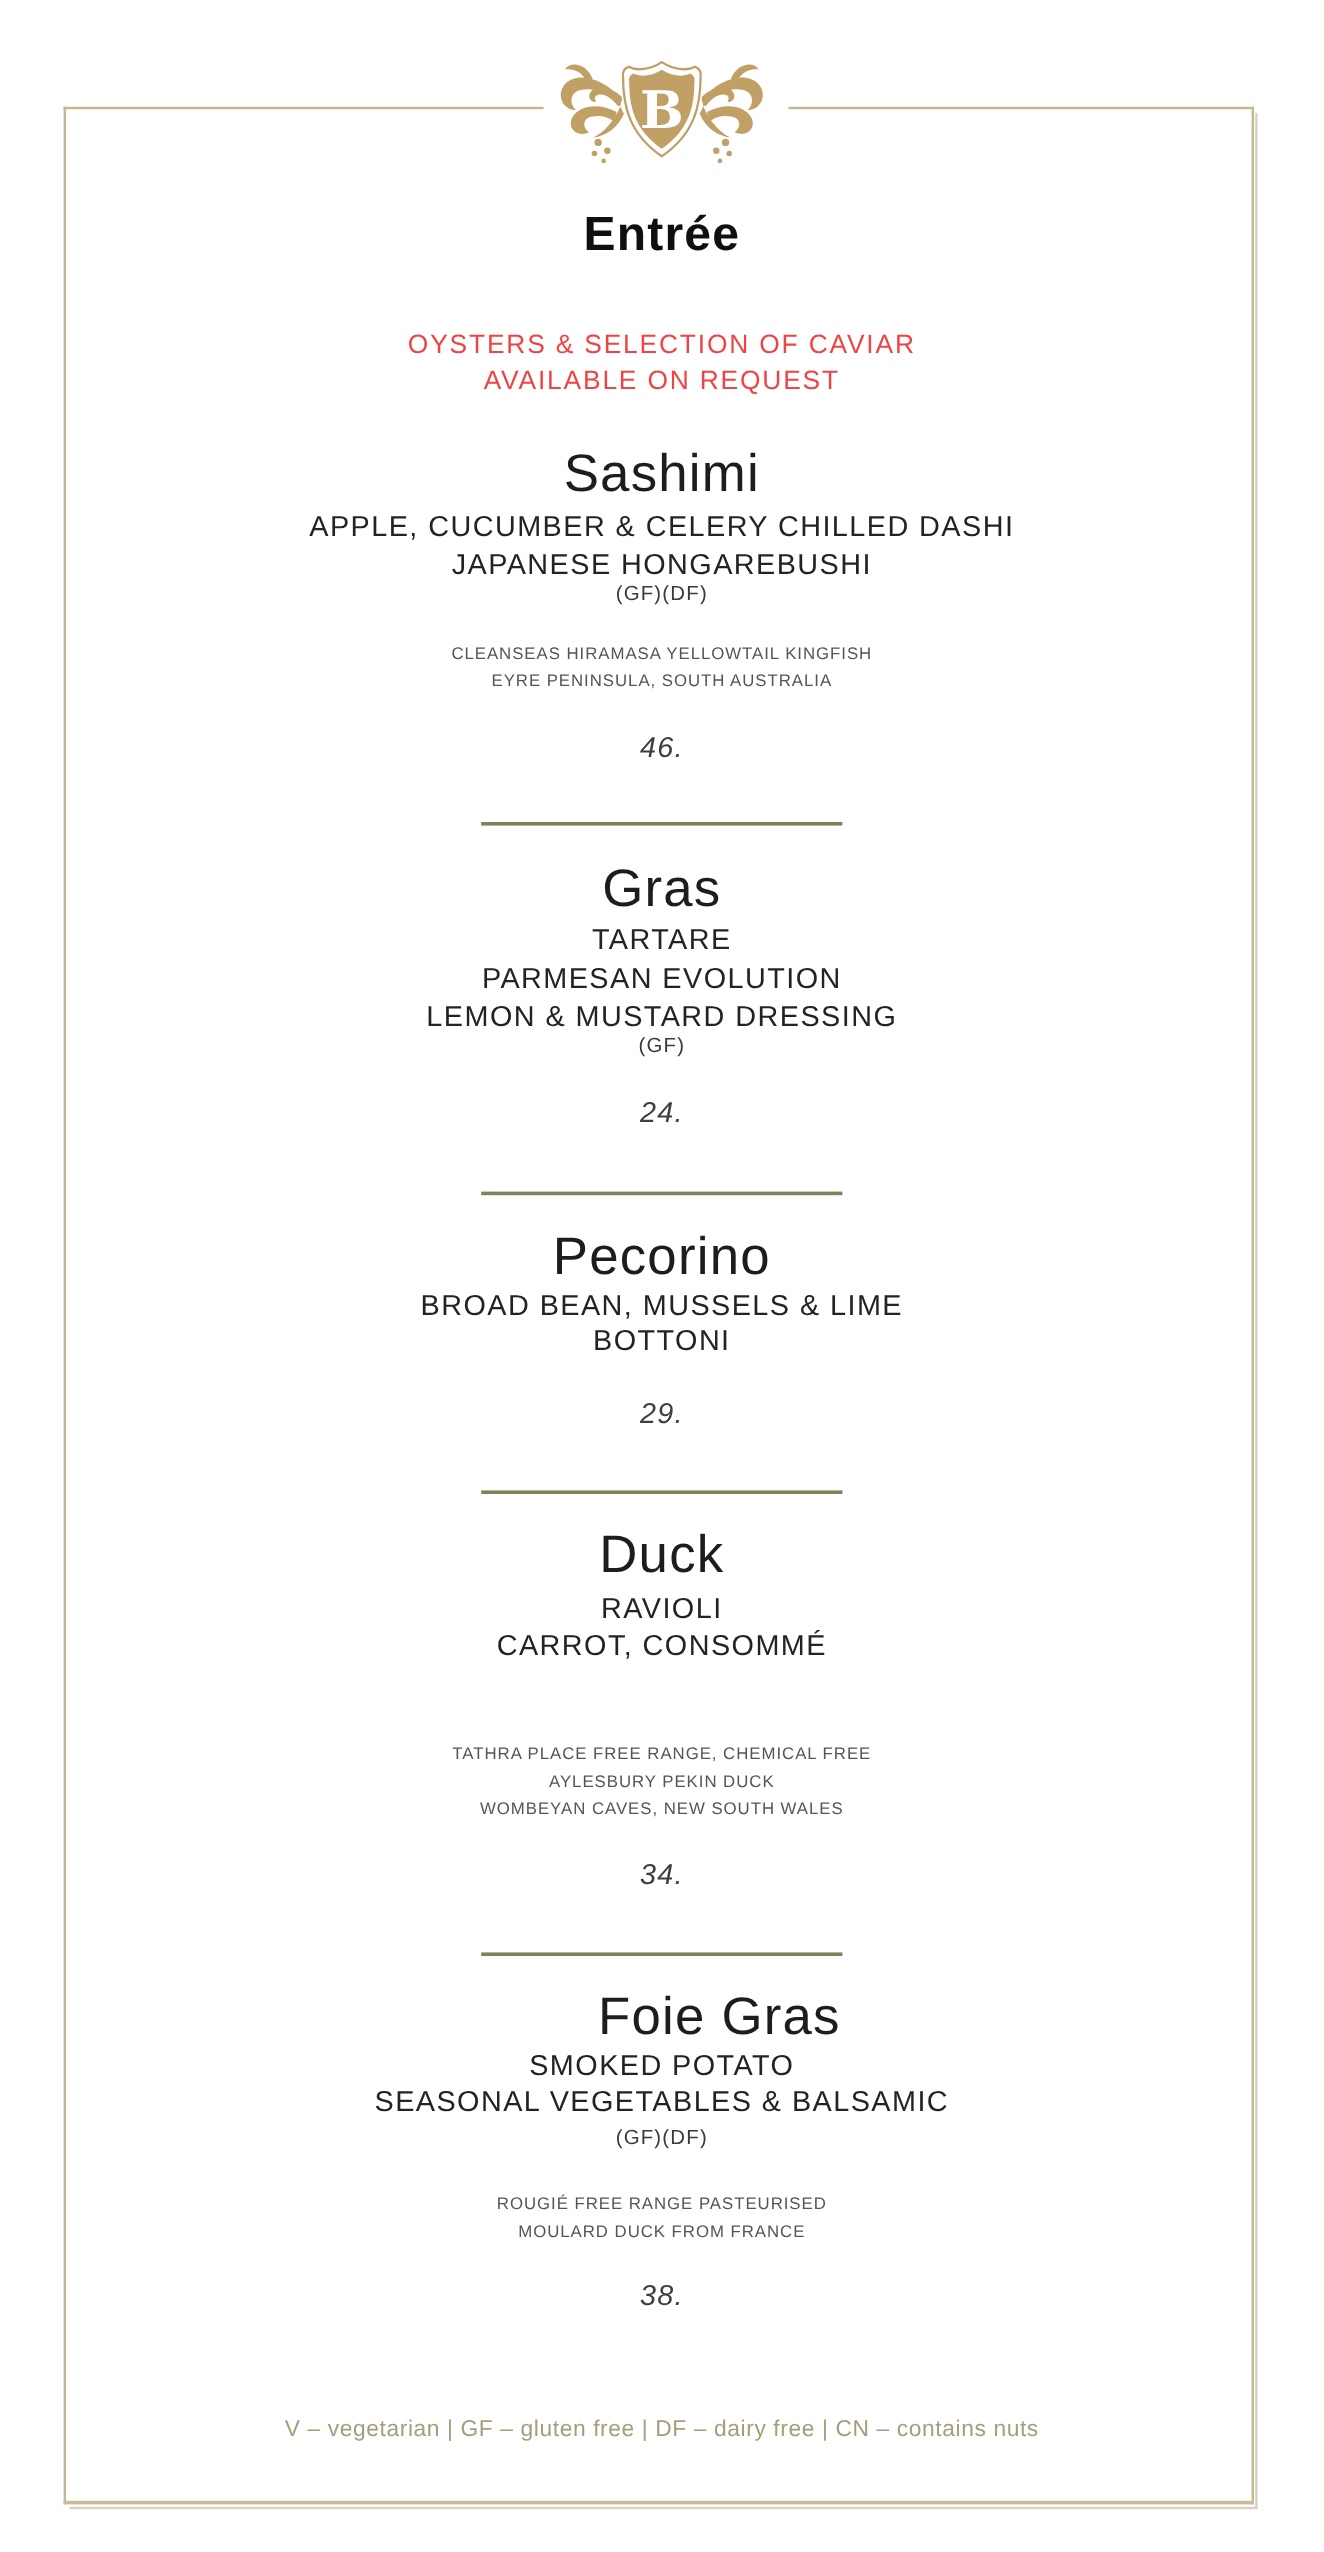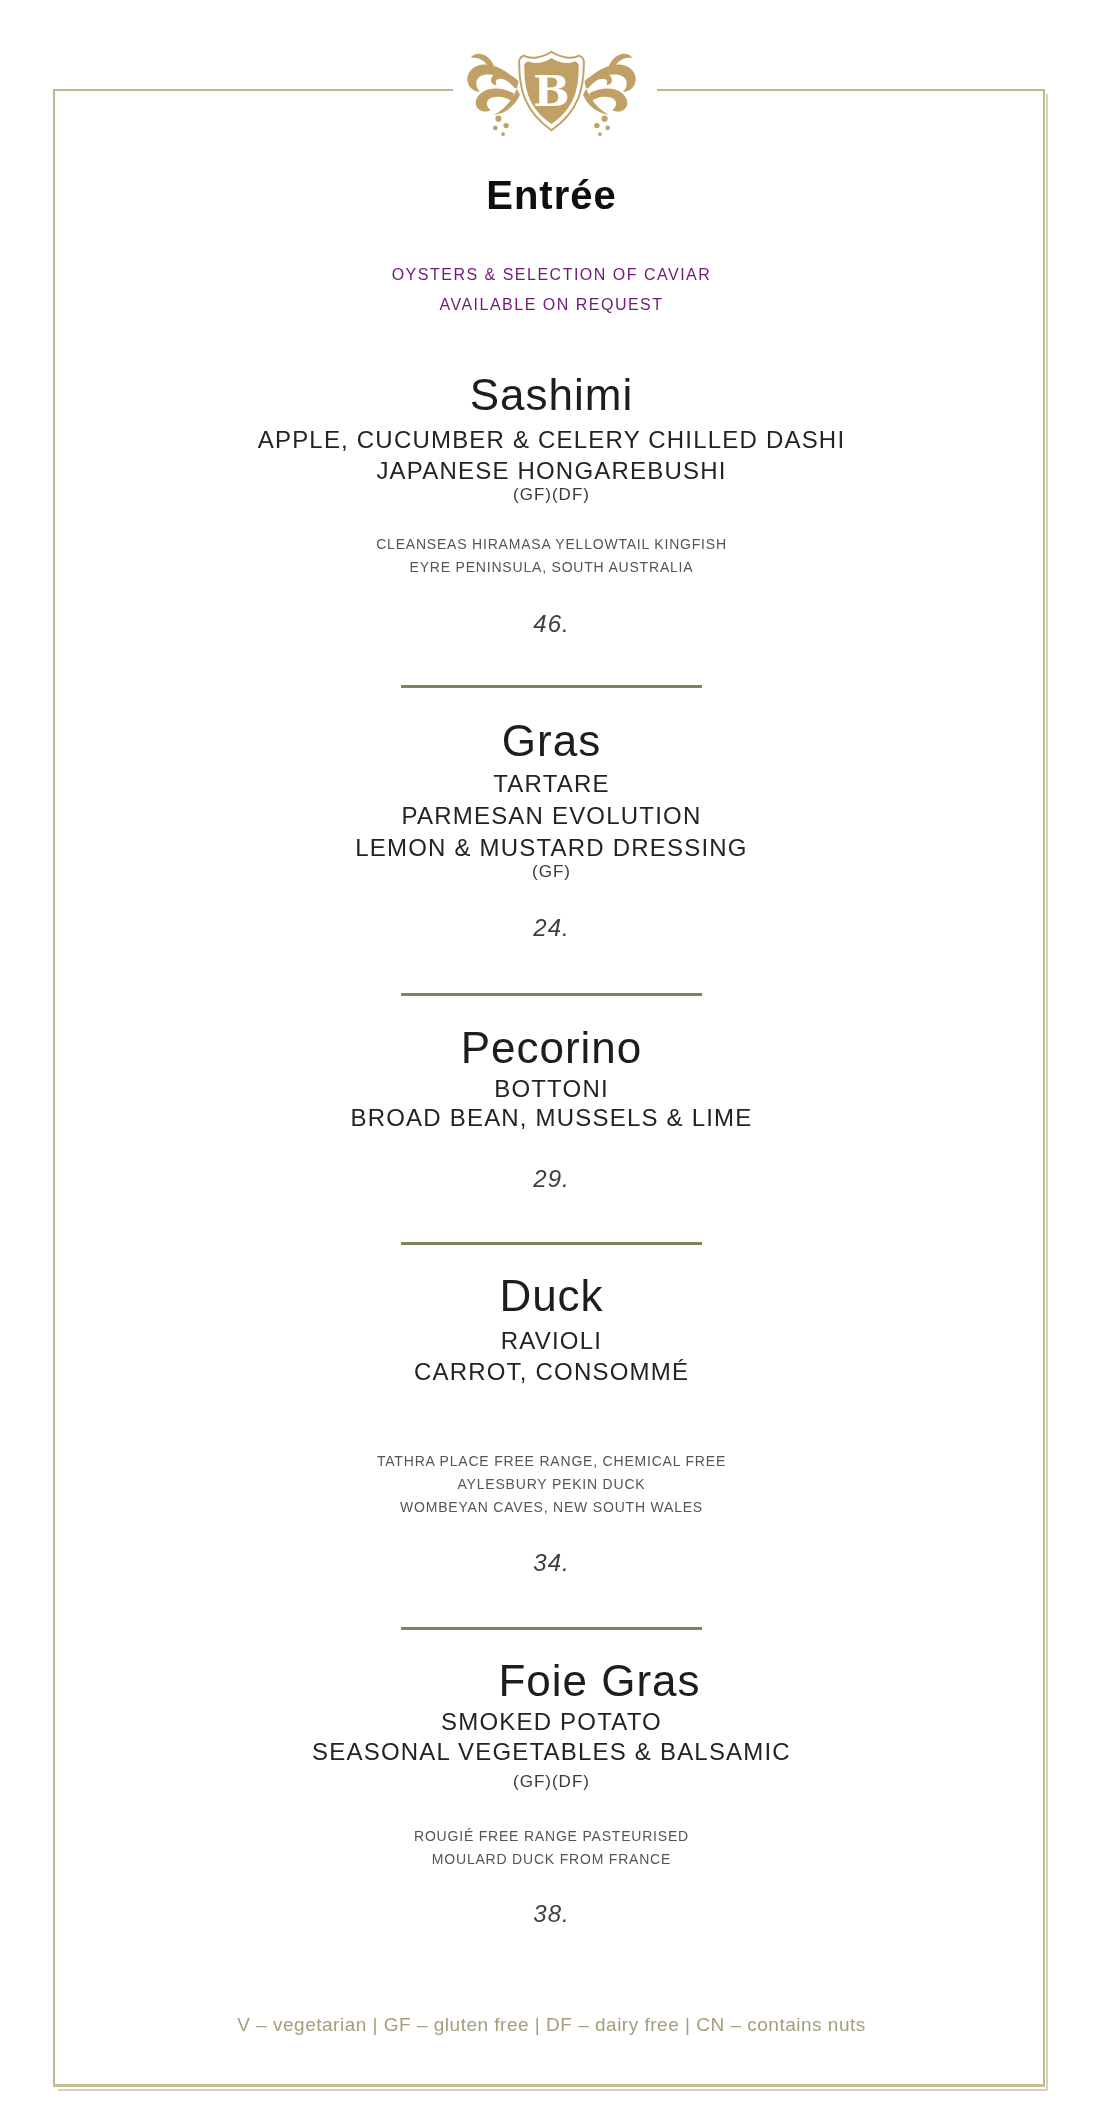--- a/index.html
+++ b/index.html
@@ -26,21 +26,21 @@
   .shadow-bottom { left: 58px;   top: 2089px; width: 990px; height: 2px; }
 
   
   .logo { position: absolute; left: 463px; top: 41px; width: 177px; height: 100px; }
 
   
   .page-title {
     top: 172px; font-size: 40px; line-height: 46px; font-weight: 700;
     letter-spacing: 1px; color: #0f0f0f; margin: 0;
   }
-  .note { top: 260px; font-size: 16px; line-height: 30px; letter-spacing: 1.5px; color: #701a75; }
+  .note { top: 272px; font-size: 22px; line-height: 30px; letter-spacing: 1.5px; color: #ef4444; }
   .dish-name { font-size: 44px; line-height: 46px; font-weight: 400; letter-spacing: 1px; color: #1d1d1d; margin: 0; }
   .dish-lines { font-size: 24px; letter-spacing: 1.2px; color: #232323; }
   .dietary { font-size: 17px; line-height: 18px; letter-spacing: 1px; color: #3a3a3a; }
   .provenance { font-size: 14px; line-height: 23px; letter-spacing: 0.8px; color: #555; }
   .price { font-size: 24px; line-height: 28px; font-style: italic; color: #3f3f3f; letter-spacing: 1px; }
   .divider { position: absolute; left: 401px; width: 301px; height: 3px; background: #82815a; }
   .legend { top: 2012px; font-size: 19px; line-height: 26px; letter-spacing: 0.5px; color: #a49e7c; }
 
   
   .name-sashimi { top: 372px; }  .lines-sashimi { top: 424px; line-height: 31px; }
@@ -117,22 +117,22 @@
     <div>PARMESAN EVOLUTION</div>
     <div>LEMON &amp; MUSTARD DRESSING</div>
   </div>
   <div class="abs dietary diet-beef">(GF)</div>
   <div class="abs price price-beef">24.</div>
 
   <div class="divider div-2"></div>
 
   <h2 class="abs dish-name name-pecorino">Pecorino</h2>
   <div class="abs dish-lines lines-pecorino">
+    <div>BROAD BEAN, MUSSELS &amp; LIME</div>
     <div>BOTTONI</div>
-    <div>BROAD BEAN, MUSSELS &amp; LIME</div>
   </div>
   <div class="abs price price-pecorino">29.</div>
 
   <div class="divider div-3"></div>
 
   <h2 class="abs dish-name name-duck">Duck</h2>
   <div class="abs dish-lines lines-duck">
     <div>RAVIOLI</div>
     <div>CARROT, CONSOMMÉ</div>
   </div>

